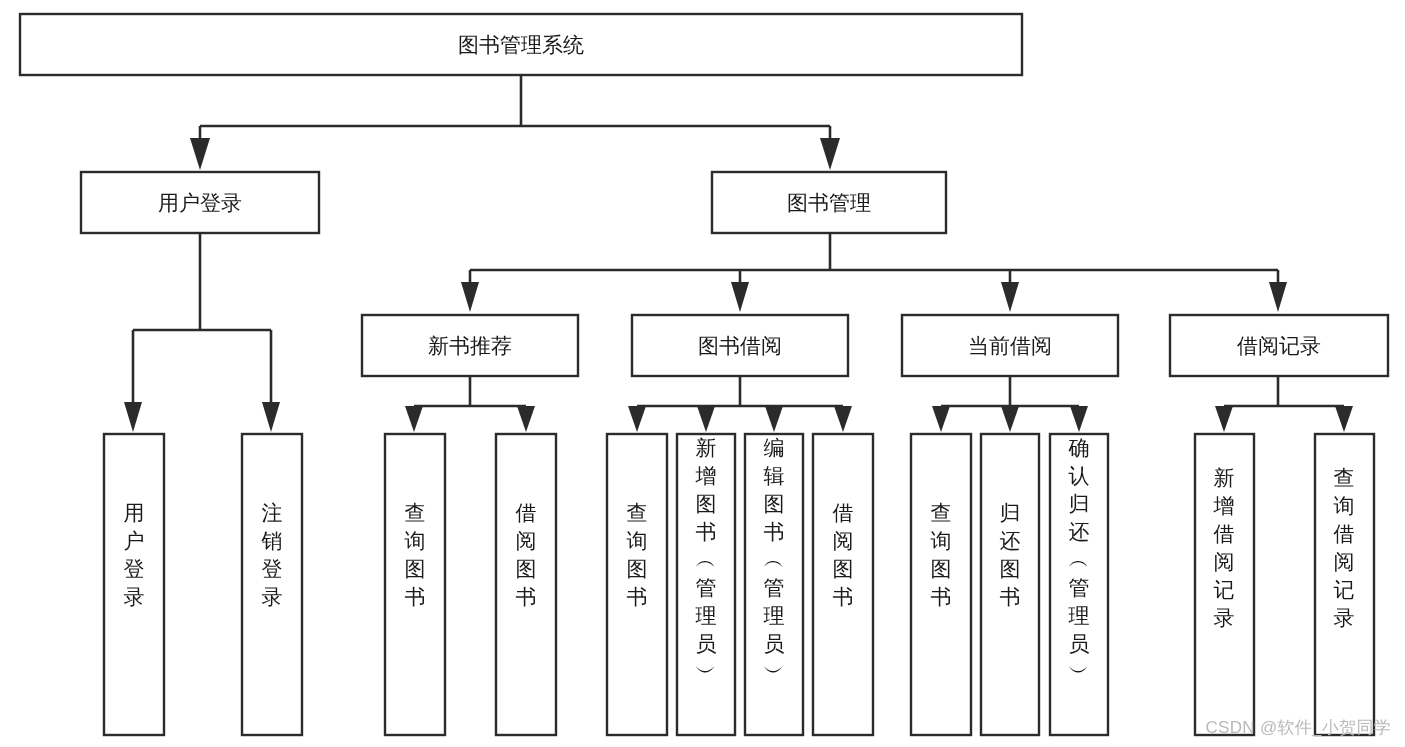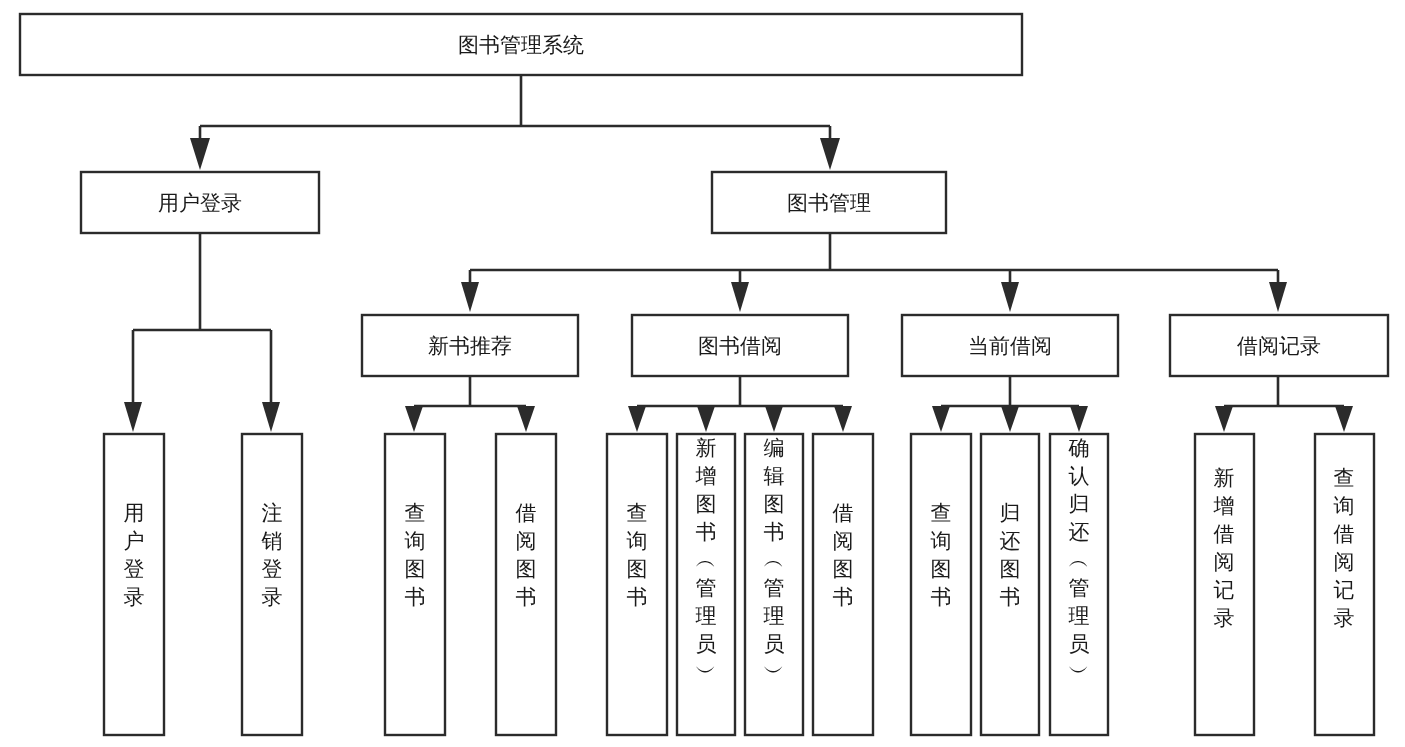--- a/index.html
+++ b/index.html
@@ -234,14 +234,15 @@
       <text class="node-label-v" x="1224" y="485"><tspan x="1224" dy="0" text-anchor="middle">新</tspan><tspan x="1224" dy="28" text-anchor="middle">增</tspan><tspan x="1224" dy="28" text-anchor="middle">借</tspan><tspan x="1224" dy="28" text-anchor="middle">阅</tspan><tspan x="1224" dy="28" text-anchor="middle">记</tspan><tspan x="1224" dy="28" text-anchor="middle">录</tspan></text>
     </g>
 
     <g>
       <rect class="node-box" x="1315" y="434" width="59" height="301"></rect>
       <text class="node-label-v" x="1344" y="485"><tspan x="1344" dy="0" text-anchor="middle">查</tspan><tspan x="1344" dy="28" text-anchor="middle">询</tspan><tspan x="1344" dy="28" text-anchor="middle">借</tspan><tspan x="1344" dy="28" text-anchor="middle">阅</tspan><tspan x="1344" dy="28" text-anchor="middle">记</tspan><tspan x="1344" dy="28" text-anchor="middle">录</tspan></text>
     </g>
 
   </svg>
 
+  <div class="watermark-text">CSDN @软件_小贺同学</div>
 
 </div>
 
 </body></html>

